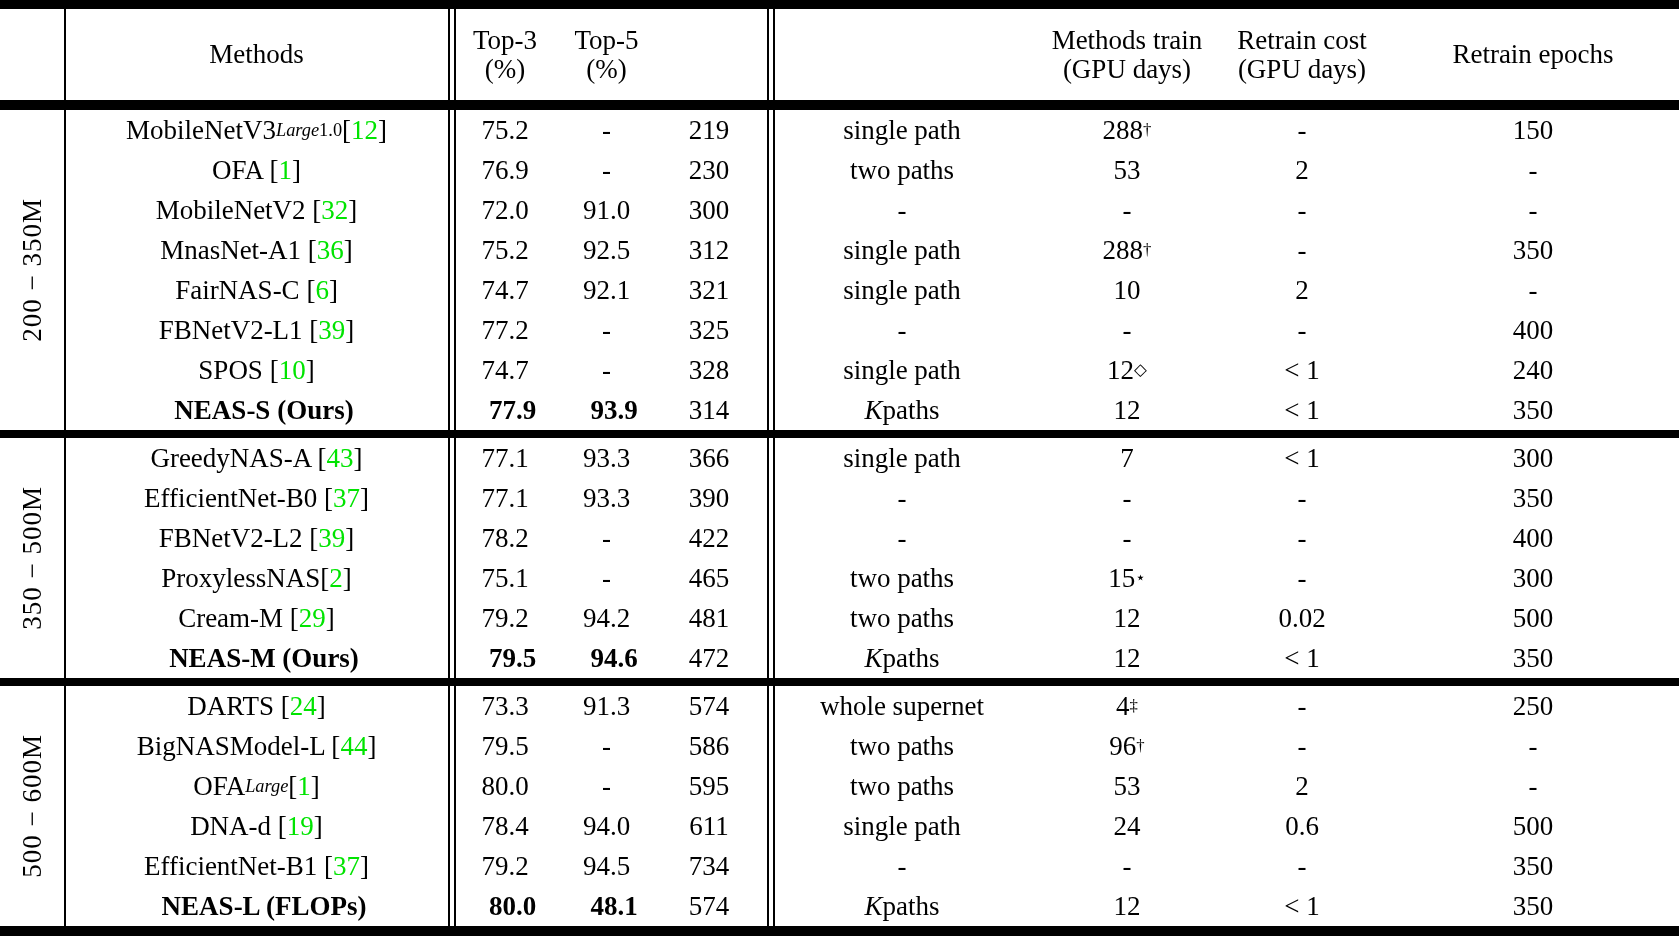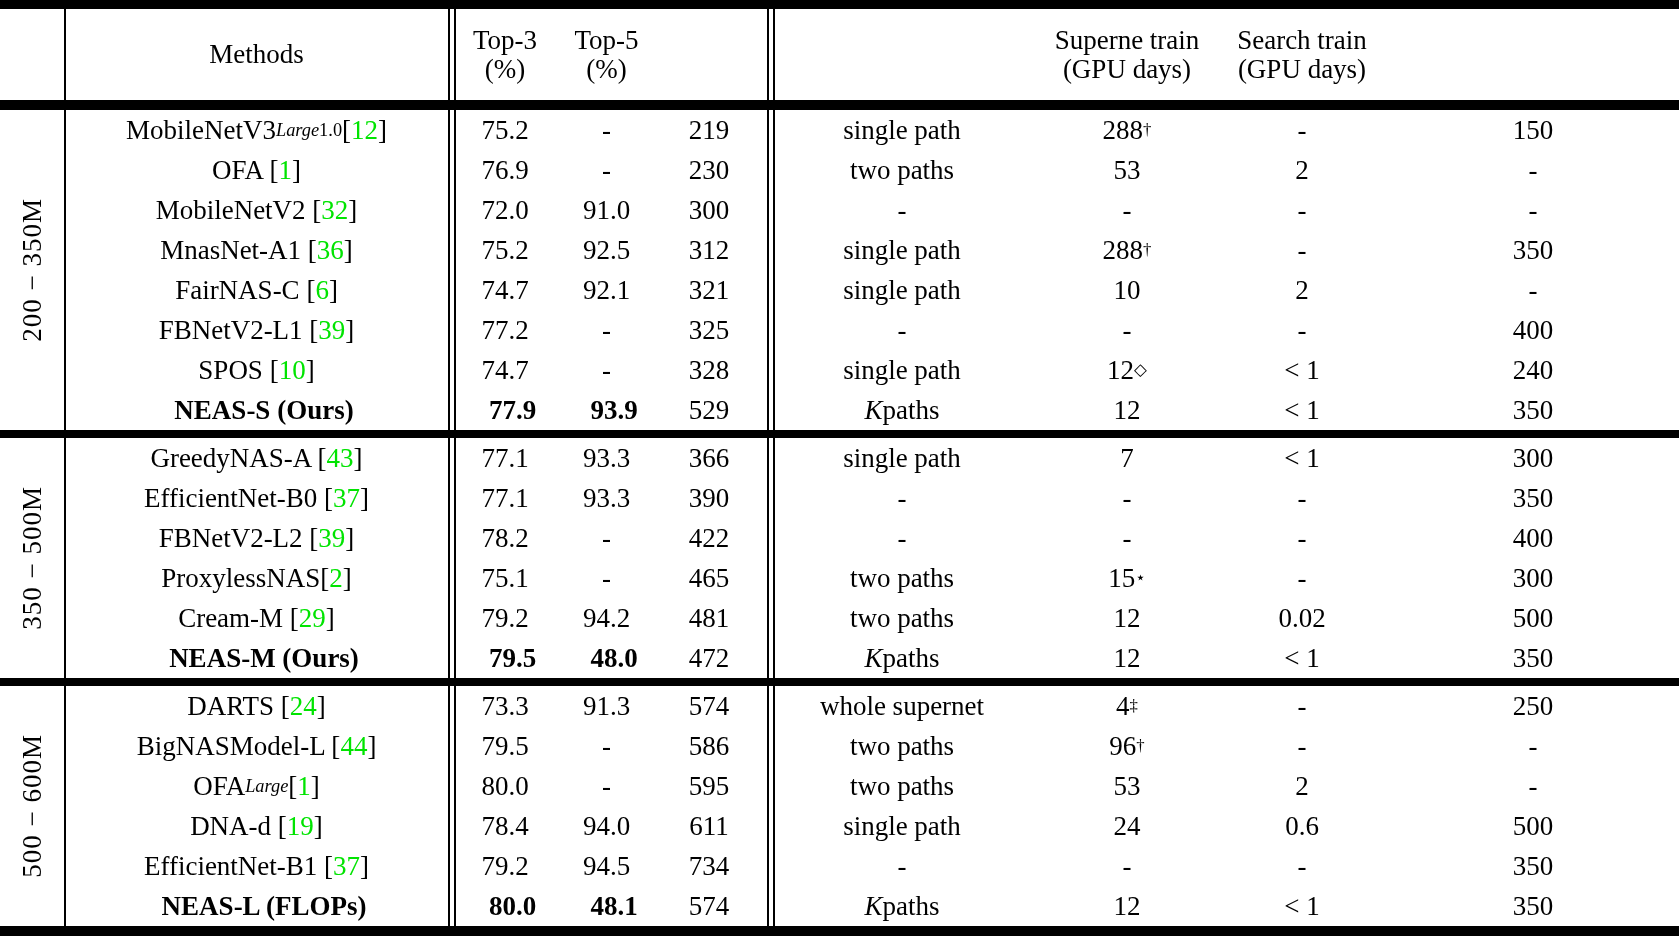--- a/index.html
+++ b/index.html
@@ -53,27 +53,28 @@
     <div class="cell hcell" style="grid-column:2">Methods</div>
     <div class="cell hcell" style="grid-column:4">
       <div>Top-3</div>
       <div>(%)</div>
     </div>
     <div class="cell hcell" style="grid-column:5">
       <div>Top-5</div>
       <div>(%)</div>
     </div>
     <div class="cell hcell" style="grid-column:9">
-      <div>Superne train</div>
+      <div>Methods train</div>
       <div>(GPU days)</div>
     </div>
     <div class="cell hcell" style="grid-column:10">
-      <div>Search train</div>
+      <div>Retrain cost</div>
       <div>(GPU days)</div>
     </div>
+    <div class="cell hcell" style="grid-column:11">Retrain epochs</div>
     <div class="vline"></div>
     <div class="vdouble vd1"></div>
     <div class="vdouble vd2"></div>
   </div>
 
   <div class="hrule rule-head"></div>
 
   <div id="groups">
       <section class="grid group">
         <div class="cell" style="grid-area: 1 / 1 / span 8;">
@@ -85,41 +86,41 @@
         <div style="display: contents;"><div class="cell" style="grid-area: 4 / 2;">MnasNet-A1 [<span class="cite">36</span>]</div><div class="cell" style="grid-area: 4 / 4;">75.2</div><div class="cell" style="grid-area: 4 / 5;">92.5</div><div class="cell" style="grid-area: 4 / 6;">312</div><div class="cell" style="grid-area: 4 / 8;">single path</div><div class="cell" style="grid-area: 4 / 9;">288<sup>†</sup></div><div class="cell" style="grid-area: 4 / 10;">-</div><div class="cell" style="grid-area: 4 / 11;">350</div></div>
         <div style="display: contents;"><div class="cell" style="grid-area: 5 / 2;">FairNAS-C [<span class="cite">6</span>]</div><div class="cell" style="grid-area: 5 / 4;">74.7</div><div class="cell" style="grid-area: 5 / 5;">92.1</div><div class="cell" style="grid-area: 5 / 6;">321</div><div class="cell" style="grid-area: 5 / 8;">single path</div><div class="cell" style="grid-area: 5 / 9;">10</div><div class="cell" style="grid-area: 5 / 10;">2</div><div class="cell" style="grid-area: 5 / 11;">-</div></div>
         <div style="display: contents;"><div class="cell" style="grid-area: 6 / 2;">FBNetV2-L1 [<span class="cite">39</span>]</div><div class="cell" style="grid-area: 6 / 4;">77.2</div><div class="cell" style="grid-area: 6 / 5;">-</div><div class="cell" style="grid-area: 6 / 6;">325</div><div class="cell" style="grid-area: 6 / 8;">-</div><div class="cell" style="grid-area: 6 / 9;">-</div><div class="cell" style="grid-area: 6 / 10;">-</div><div class="cell" style="grid-area: 6 / 11;">400</div></div>
         <div style="display: contents;"><div class="cell" style="grid-area: 7 / 2;">SPOS [<span class="cite">10</span>]</div><div class="cell" style="grid-area: 7 / 4;">74.7</div><div class="cell" style="grid-area: 7 / 5;">-</div><div class="cell" style="grid-area: 7 / 6;">328</div><div class="cell" style="grid-area: 7 / 8;">single path</div><div class="cell" style="grid-area: 7 / 9;">12<sup>◇</sup></div><div class="cell" style="grid-area: 7 / 10;">&lt; 1</div><div class="cell" style="grid-area: 7 / 11;">240</div></div>
         <div style="display: contents;"><div class="cell" style="grid-area: 8 / 2;">
             <b>NEAS-S (Ours)</b>
           </div><div class="cell" style="grid-area: 8 / 4;">
             <b>77.9</b>
           </div><div class="cell" style="grid-area: 8 / 5;">
             <b>93.9</b>
-          </div><div class="cell" style="grid-area: 8 / 6;">529</div><div class="cell" style="grid-area: 8 / 8;"><i>K</i> paths</div><div class="cell" style="grid-area: 8 / 9;">12</div><div class="cell" style="grid-area: 8 / 10;">&lt; 1</div><div class="cell" style="grid-area: 8 / 11;">350</div></div>
+          </div><div class="cell" style="grid-area: 8 / 6;">314</div><div class="cell" style="grid-area: 8 / 8;"><i>K</i> paths</div><div class="cell" style="grid-area: 8 / 9;">12</div><div class="cell" style="grid-area: 8 / 10;">&lt; 1</div><div class="cell" style="grid-area: 8 / 11;">350</div></div>
         <div class="vline"></div>
         <div class="vdouble vd1"></div>
         <div class="vdouble vd2"></div>
       </section>
       <div class="hrule rule-sep"></div>
       <section class="grid group">
         <div class="cell" style="grid-area: 1 / 1 / span 6;">
           <span class="vtext">350 − 500M</span>
         </div>
         <div style="display: contents;"><div class="cell" style="grid-area: 1 / 2;">GreedyNAS-A [<span class="cite">43</span>]</div><div class="cell" style="grid-area: 1 / 4;">77.1</div><div class="cell" style="grid-area: 1 / 5;">93.3</div><div class="cell" style="grid-area: 1 / 6;">366</div><div class="cell" style="grid-area: 1 / 8;">single path</div><div class="cell" style="grid-area: 1 / 9;">7</div><div class="cell" style="grid-area: 1 / 10;">&lt; 1</div><div class="cell" style="grid-area: 1 / 11;">300</div></div>
         <div style="display: contents;"><div class="cell" style="grid-area: 2 / 2;">EfficientNet-B0 [<span class="cite">37</span>]</div><div class="cell" style="grid-area: 2 / 4;">77.1</div><div class="cell" style="grid-area: 2 / 5;">93.3</div><div class="cell" style="grid-area: 2 / 6;">390</div><div class="cell" style="grid-area: 2 / 8;">-</div><div class="cell" style="grid-area: 2 / 9;">-</div><div class="cell" style="grid-area: 2 / 10;">-</div><div class="cell" style="grid-area: 2 / 11;">350</div></div>
         <div style="display: contents;"><div class="cell" style="grid-area: 3 / 2;">FBNetV2-L2 [<span class="cite">39</span>]</div><div class="cell" style="grid-area: 3 / 4;">78.2</div><div class="cell" style="grid-area: 3 / 5;">-</div><div class="cell" style="grid-area: 3 / 6;">422</div><div class="cell" style="grid-area: 3 / 8;">-</div><div class="cell" style="grid-area: 3 / 9;">-</div><div class="cell" style="grid-area: 3 / 10;">-</div><div class="cell" style="grid-area: 3 / 11;">400</div></div>
         <div style="display: contents;"><div class="cell" style="grid-area: 4 / 2;">ProxylessNAS[<span class="cite">2</span>]</div><div class="cell" style="grid-area: 4 / 4;">75.1</div><div class="cell" style="grid-area: 4 / 5;">-</div><div class="cell" style="grid-area: 4 / 6;">465</div><div class="cell" style="grid-area: 4 / 8;">two paths</div><div class="cell" style="grid-area: 4 / 9;">15<sup>⋆</sup></div><div class="cell" style="grid-area: 4 / 10;">-</div><div class="cell" style="grid-area: 4 / 11;">300</div></div>
         <div style="display: contents;"><div class="cell" style="grid-area: 5 / 2;">Cream-M [<span class="cite">29</span>]</div><div class="cell" style="grid-area: 5 / 4;">79.2</div><div class="cell" style="grid-area: 5 / 5;">94.2</div><div class="cell" style="grid-area: 5 / 6;">481</div><div class="cell" style="grid-area: 5 / 8;">two paths</div><div class="cell" style="grid-area: 5 / 9;">12</div><div class="cell" style="grid-area: 5 / 10;">0.02</div><div class="cell" style="grid-area: 5 / 11;">500</div></div>
         <div style="display: contents;"><div class="cell" style="grid-area: 6 / 2;">
             <b>NEAS-M (Ours)</b>
           </div><div class="cell" style="grid-area: 6 / 4;">
             <b>79.5</b>
           </div><div class="cell" style="grid-area: 6 / 5;">
-            <b>48.0</b>
+            <b>94.6</b>
           </div><div class="cell" style="grid-area: 6 / 6;">472</div><div class="cell" style="grid-area: 6 / 8;"><i>K</i> paths</div><div class="cell" style="grid-area: 6 / 9;">12</div><div class="cell" style="grid-area: 6 / 10;">&lt; 1</div><div class="cell" style="grid-area: 6 / 11;">350</div></div>
         <div class="vline"></div>
         <div class="vdouble vd1"></div>
         <div class="vdouble vd2"></div>
       </section>
       <div class="hrule rule-sep"></div>
       <section class="grid group">
         <div class="cell" style="grid-area: 1 / 1 / span 6;">
           <span class="vtext">500 − 600M</span>
         </div>

